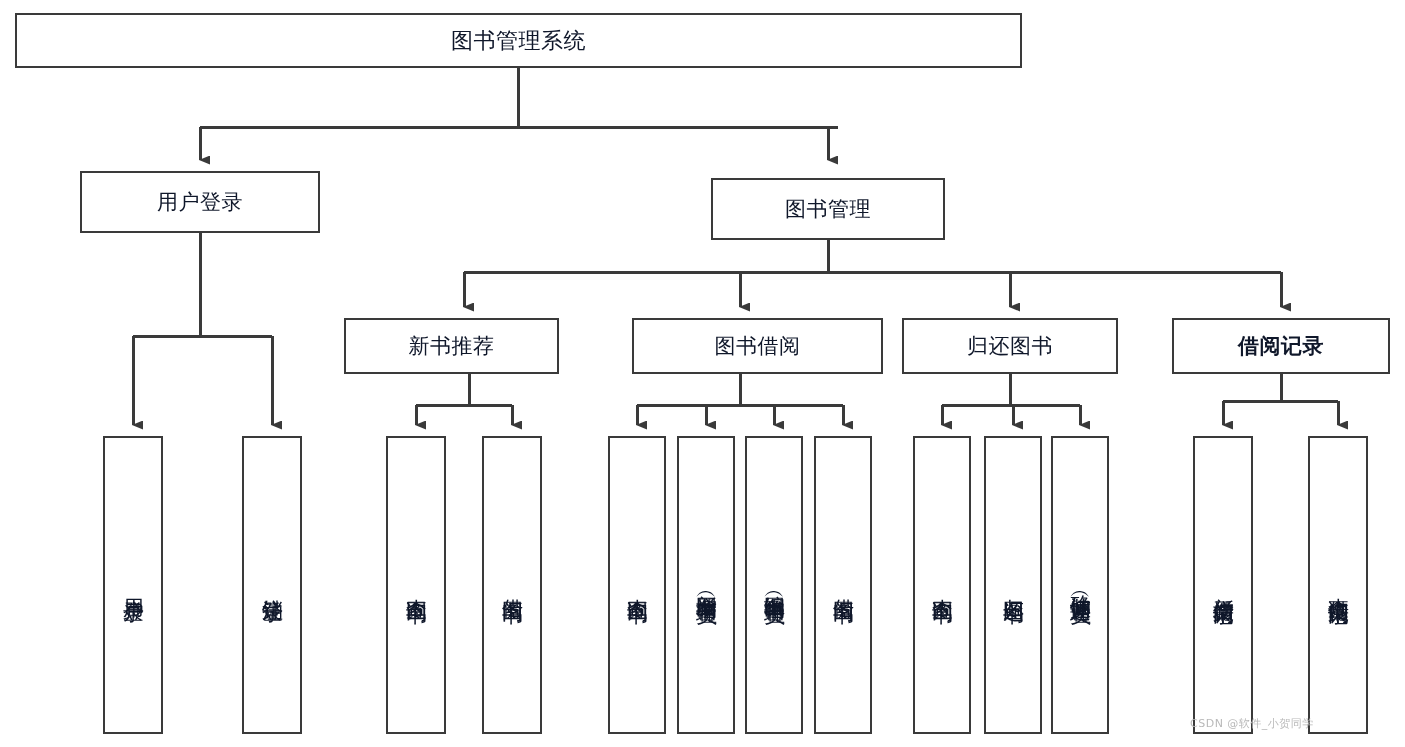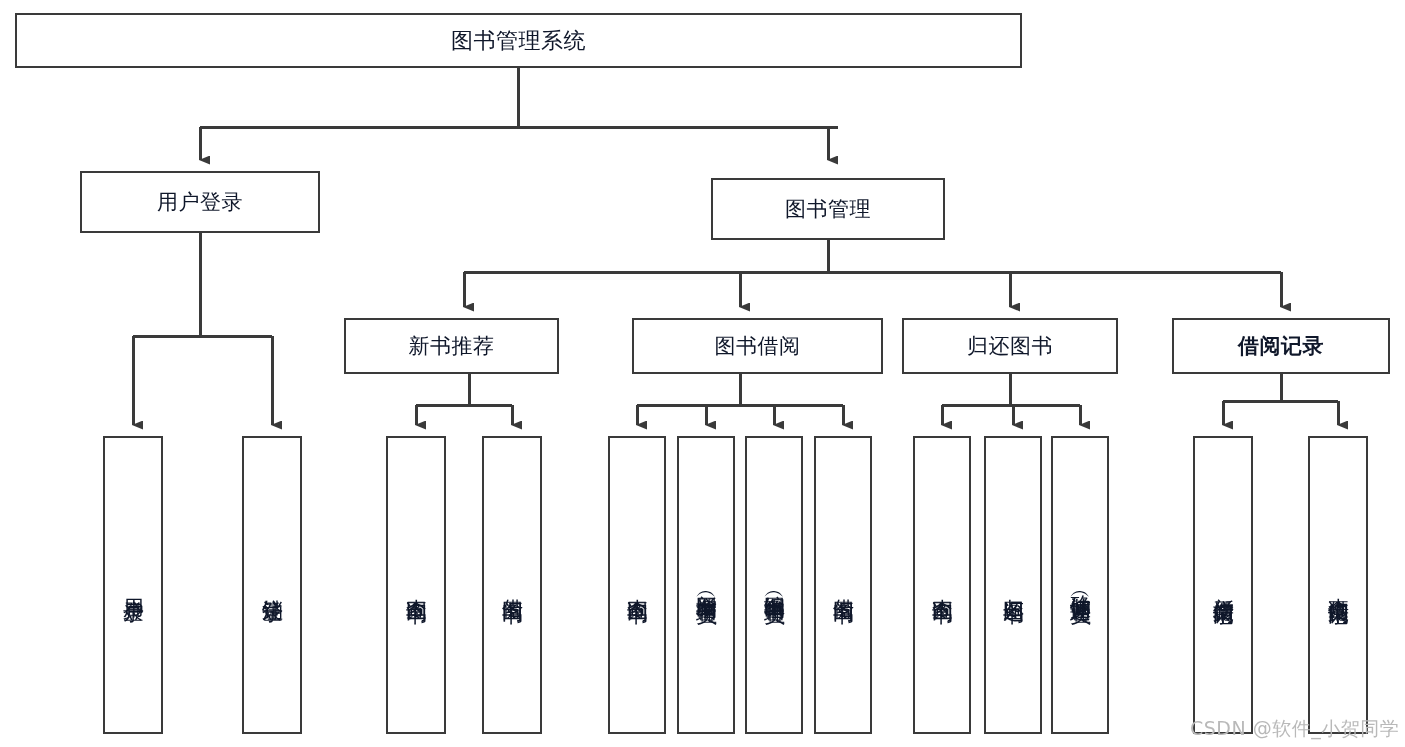--- a/index.html
+++ b/index.html
@@ -63,21 +63,21 @@
     line-height: 1.18;
     letter-spacing: 1.5px;
     white-space: normal;
     max-height: 100%;
     text-align: center;
   }
   #watermark {
     position: absolute;
     left: 1190px;
     top: 716px;
-    font-size: 19px;
+    font-size: 11px;
     color: #b9b9b9;
     white-space: nowrap;
     z-index: 5;
     letter-spacing: 0.5px;
   }
 </style>
 </head>
 <body>
 
 <div id="canvas">

